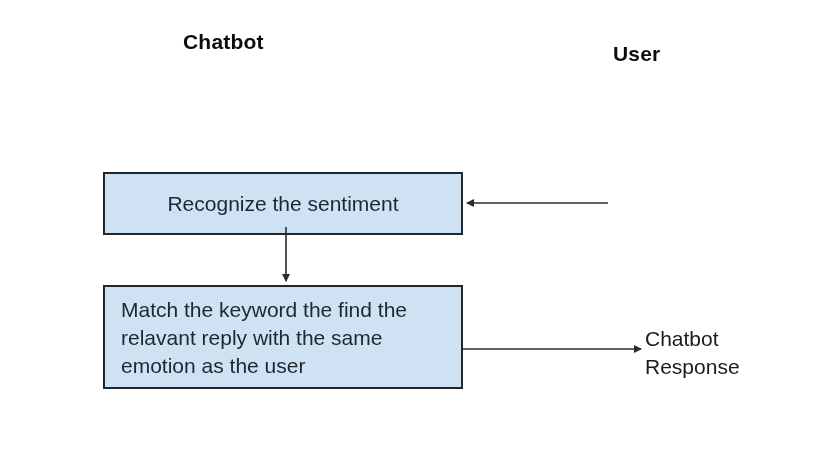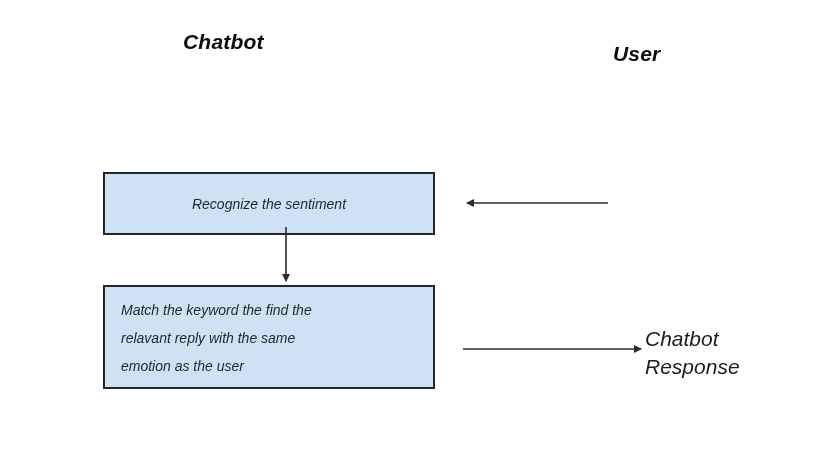--- a/index.html
+++ b/index.html
@@ -11,41 +11,40 @@
     --label-text:#1c1c1c;
     --page-bg:#ffffff;
   }
   html,body{margin:0;padding:0;}
   body{font-family:"Liberation Sans", sans-serif; background:#e9e9e9;}
   .canvas{
     position:relative;
     width:827px;height:462px;
     background:var(--page-bg);
     overflow:hidden;
-    font-style:italic;
   }
   .col-header{
     position:absolute;
     font-size:21px;
     font-weight:bold;
     color:var(--heading-text);
     letter-spacing:0.2px;
     white-space:nowrap;
   }
   .col-header.chatbot{left:183px;top:30px;}
   .col-header.user{left:613px;top:26px;margin-top:16px;}
   .flow-box{
     position:absolute;
     box-sizing:border-box;
     left:103px;
-    width:332px;
+    width:360px;
     background:var(--box-fill);
     border:2px solid var(--box-border);
     color:var(--box-text);
-    font-size:14px;
+    font-size:21px;
     line-height:28px;
   }
   .flow-box.box1{
     top:172px;height:63px;
     display:flex;align-items:center;justify-content:center;
     text-align:center;
   }
   .flow-box.box2{
     top:285px;height:104px;
     padding:9px 20px 0 16px;

